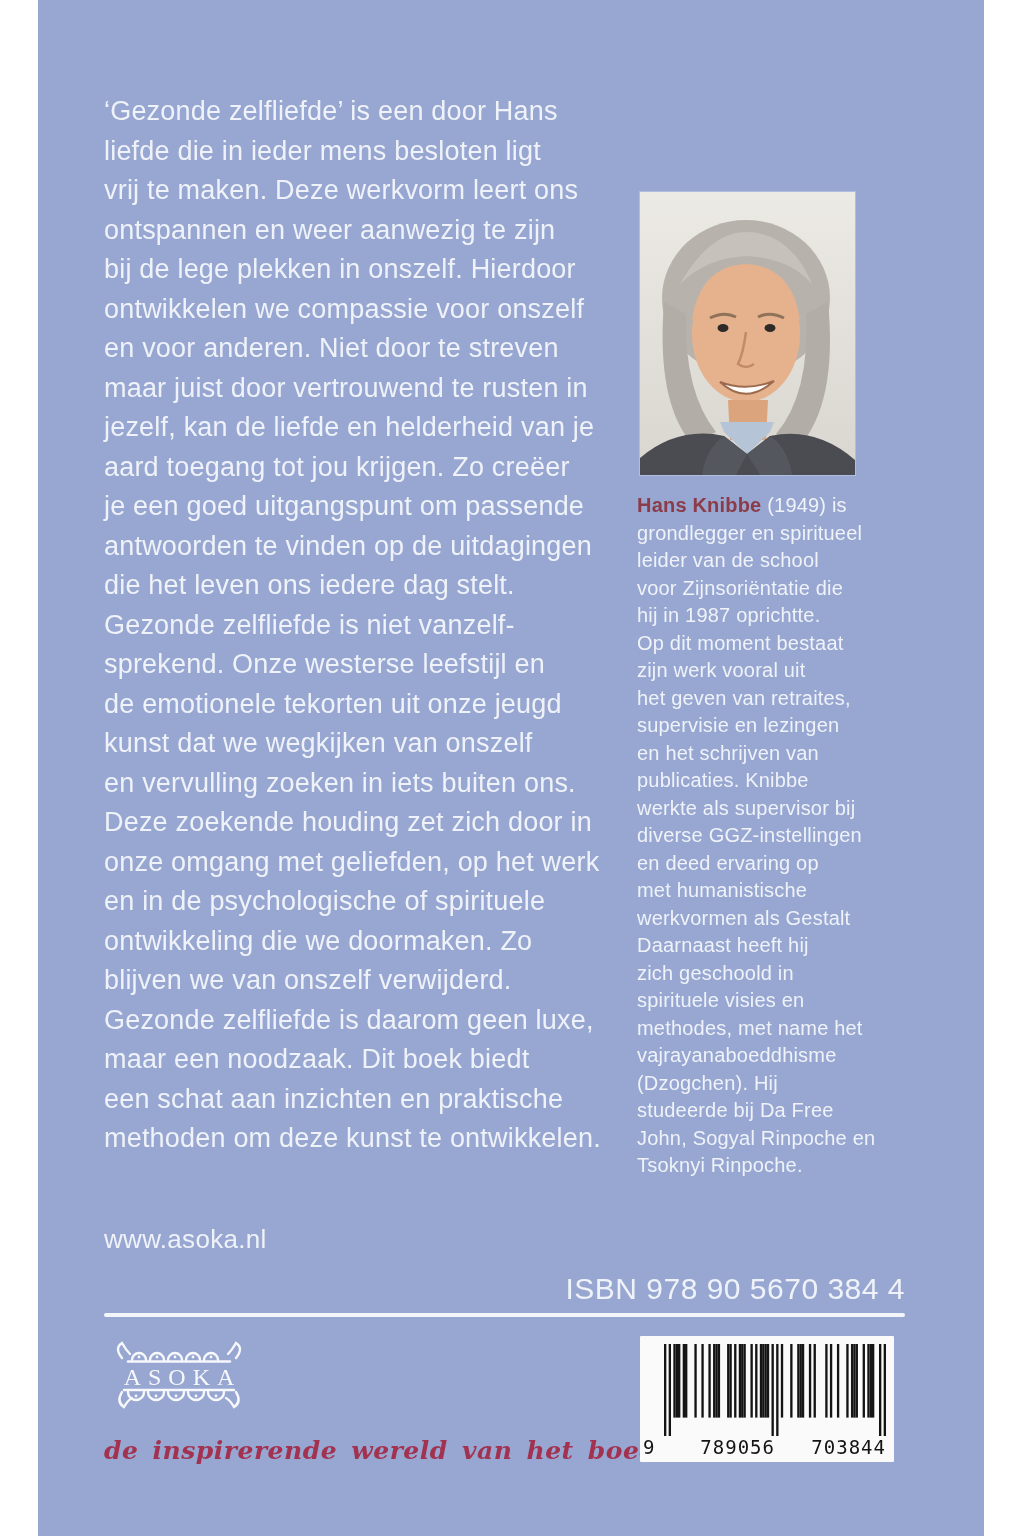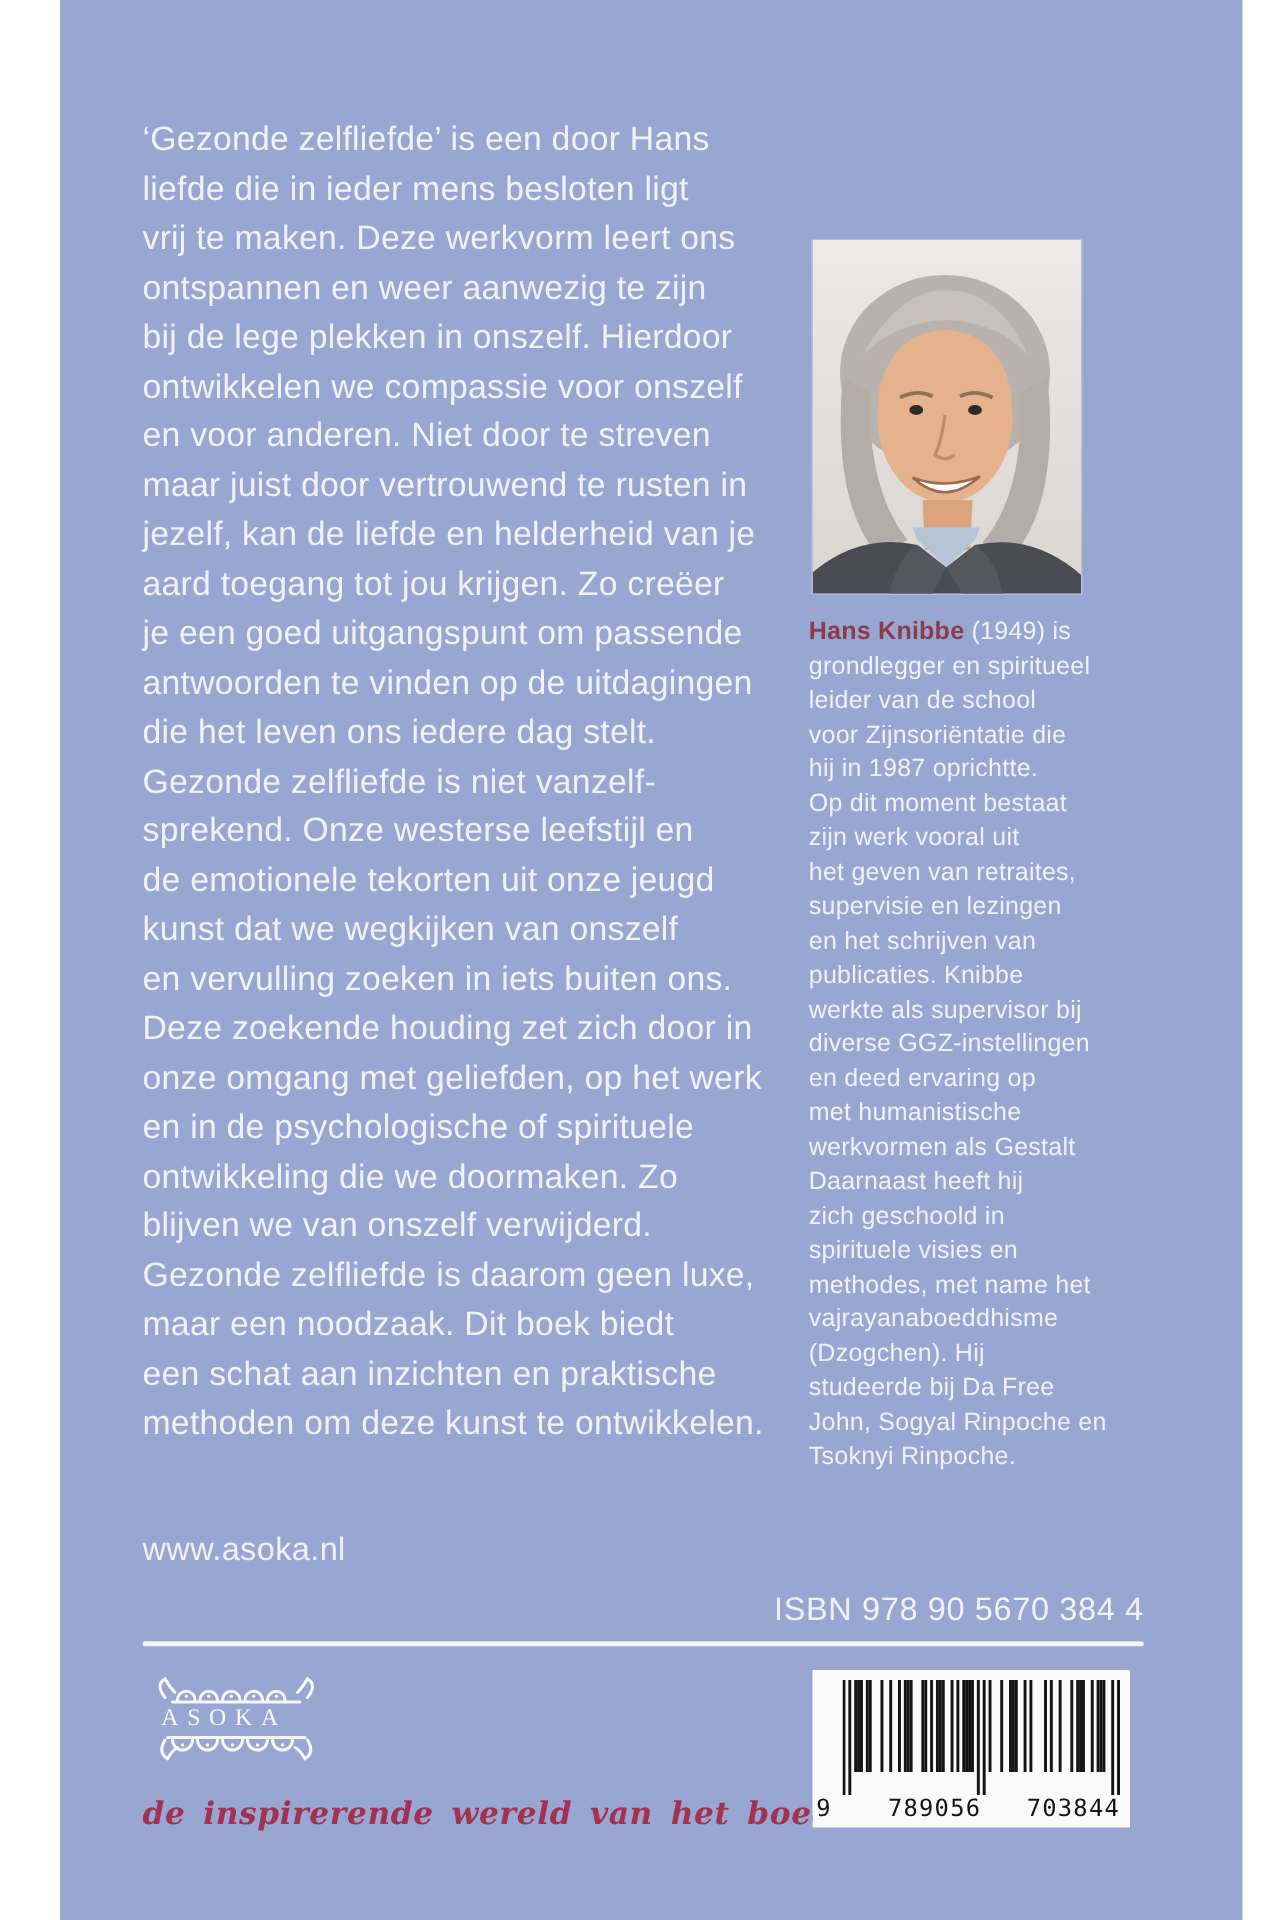--- a/index.html
+++ b/index.html
@@ -5,21 +5,20 @@
   html,body{margin:0;padding:0;}
   body{
     width:1024px;height:1536px;background:#ffffff;
     font-family:"Liberation Sans", sans-serif;
     -webkit-font-smoothing:antialiased;
   }
   .page{position:relative;width:1024px;height:1536px;background:#ffffff;overflow:hidden;}
   .cover{
     position:absolute;left:38px;top:0;width:946px;height:1536px;
     background:var(--cover-bg,#97a7d1);
-    margin-left:10px;
   }
   
   .blurb{
     position:absolute;left:66px;top:92px;width:560px;
     color:var(--text-col,#eff2f8);
     font-size:27px;line-height:39.5px;letter-spacing:.2px;
   }
   .blurb .t-line{white-space:nowrap;}
   
   .photo{
@@ -35,33 +34,33 @@
   }
   .bio .t-line{white-space:nowrap;}
   .bio-name{color:var(--accent-red,#8c3c48);font-weight:bold;}
   
   .website{
     position:absolute;left:66px;top:1224px;
     color:var(--text-col,#eff2f8);font-size:26px;letter-spacing:.3px;
   }
   .isbn{
     position:absolute;right:79px;top:1272px;
-    color:var(--text-col,#eff2f8);font-size:26px;letter-spacing:.5px;
+    color:var(--text-col,#eff2f8);font-size:30px;letter-spacing:.5px;
   }
   .rule{
     position:absolute;left:66px;top:1313px;width:801px;height:4px;
     background:#f2f5f9;border-radius:2px;
   }
   
   .logo{position:absolute;left:74px;top:1340px;width:134px;height:70px;}
   .logo svg{display:block;width:100%;height:100%;}
   .logo-text{
-    position:absolute;left:0;right:0;top:24px;text-align:left;
+    position:absolute;left:0;right:0;top:24px;text-align:center;
     color:#f7f8fb;font-family:"Liberation Serif", serif;
-    font-size:19px;letter-spacing:7px;text-indent:7px;
+    font-size:24px;letter-spacing:7px;text-indent:7px;
   }
   .tagline{
     position:absolute;left:66px;top:1436px;
     color:var(--tagline-red,#a23250);
     font-family:"DejaVu Serif", serif;font-style:italic;font-weight:bold;
     font-size:25px;letter-spacing:.5px;word-spacing:5px;white-space:nowrap;
   }
   
   .barcode{
     position:absolute;left:602px;top:1336px;width:254px;height:126px;

